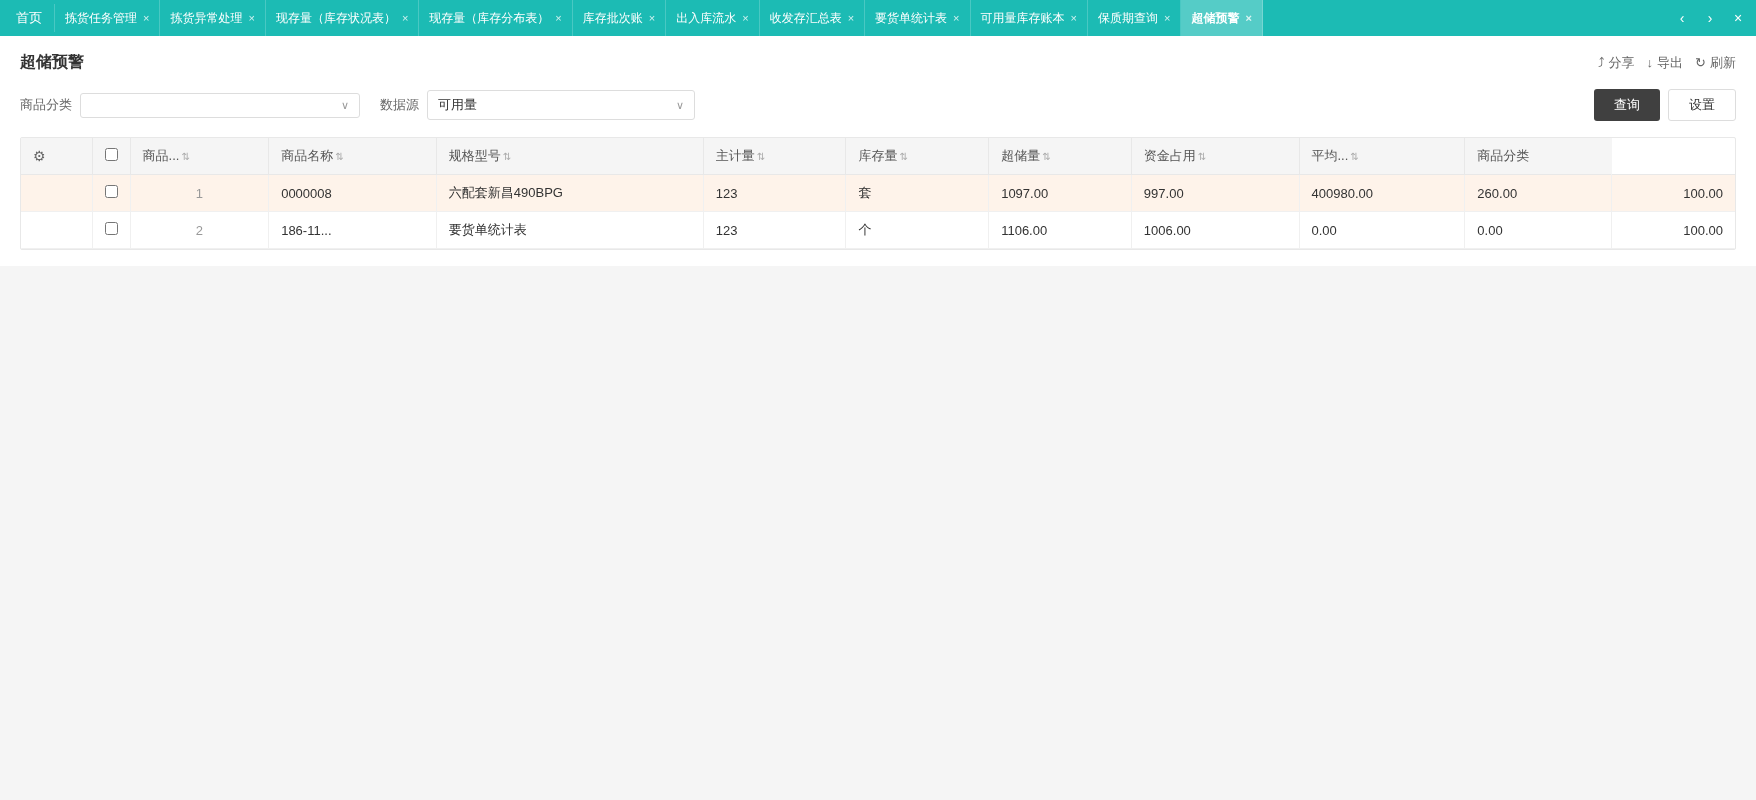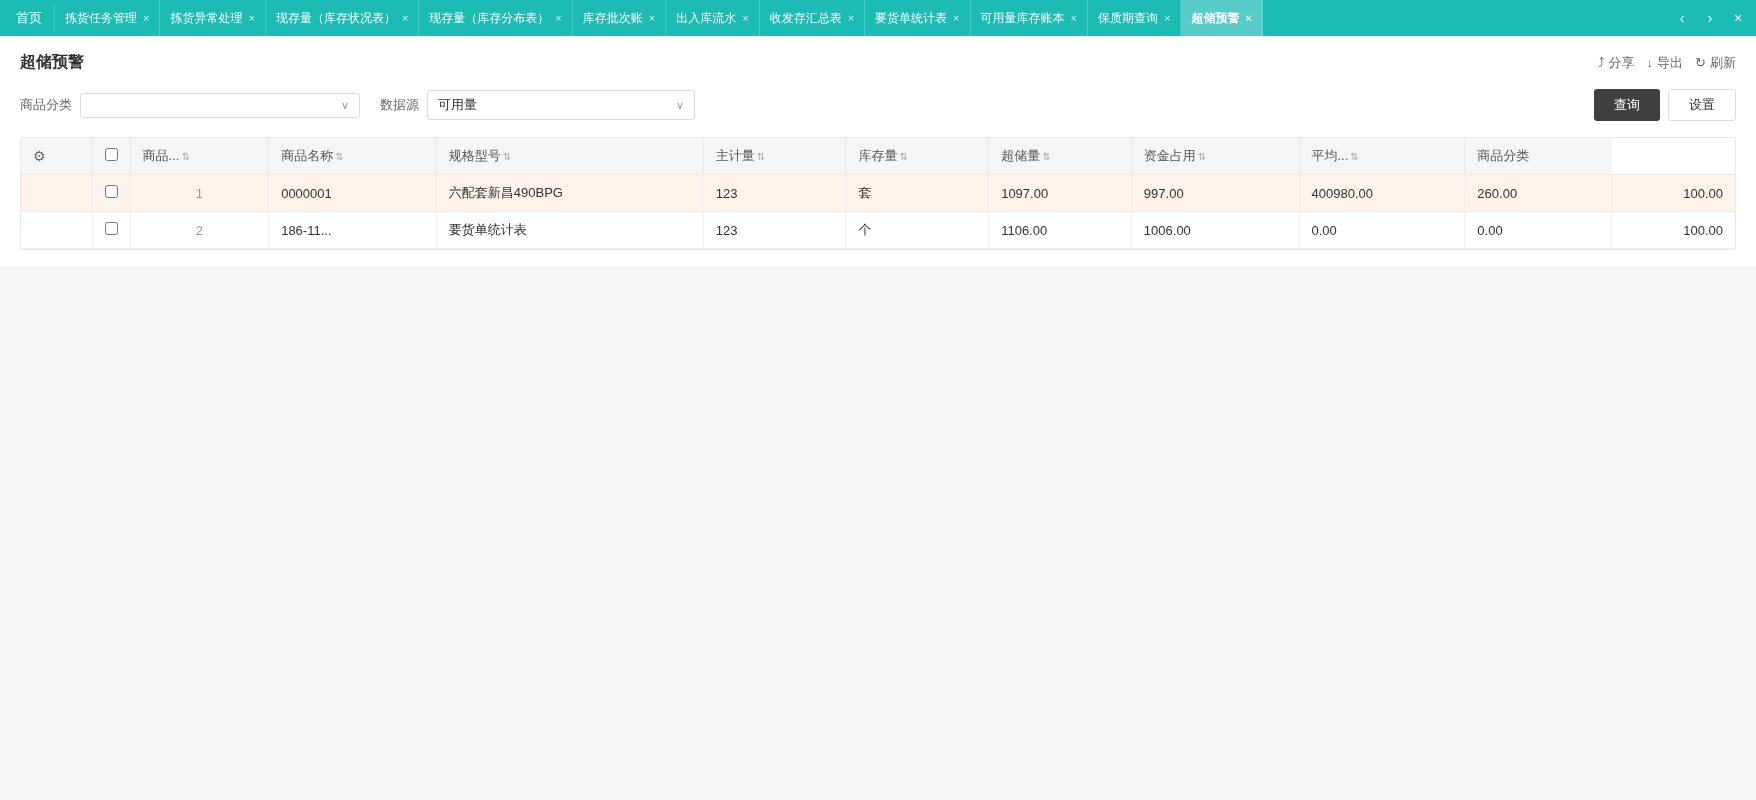--- a/index.html
+++ b/index.html
@@ -263,21 +263,21 @@
             <th>资金占用<span class="sort-icon">⇅</span></th>
             <th>平均...<span class="sort-icon">⇅</span></th>
             <th>商品分类</th>
           </tr>
       </thead>
       <tbody id="tbody-rows">
       <tr class="highlighted">
             <td><span style="color:#aaa;font-size:13px;"></span></td>
             <td class="checkbox-cell"><input type="checkbox" style=""></td>
             <td class="row-num">1</td>
-            <td>0000001</td>
+            <td>0000008</td>
             <td>六配套新昌490BPG</td>
             <td>123</td>
             <td>套</td>
             <td>1097.00</td>
             <td>997.00</td>
             <td>400980.00</td>
             <td>260.00</td>
             <td>100.00</td>
           </tr>
           <tr>

